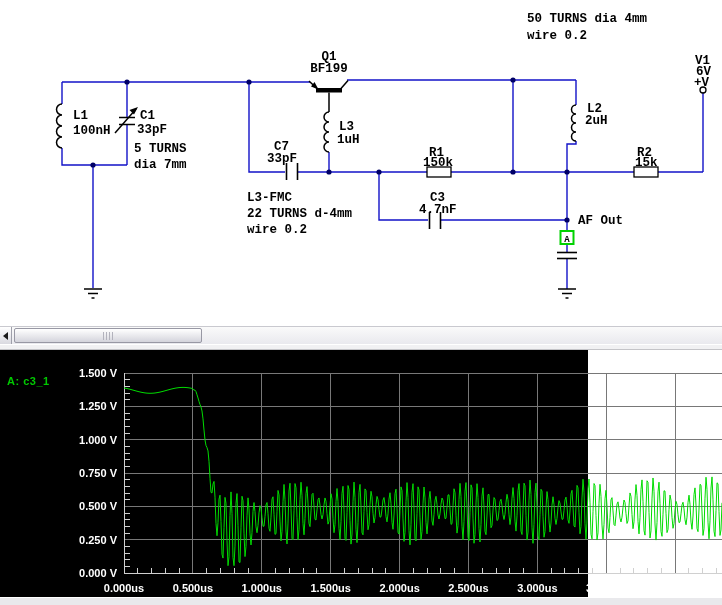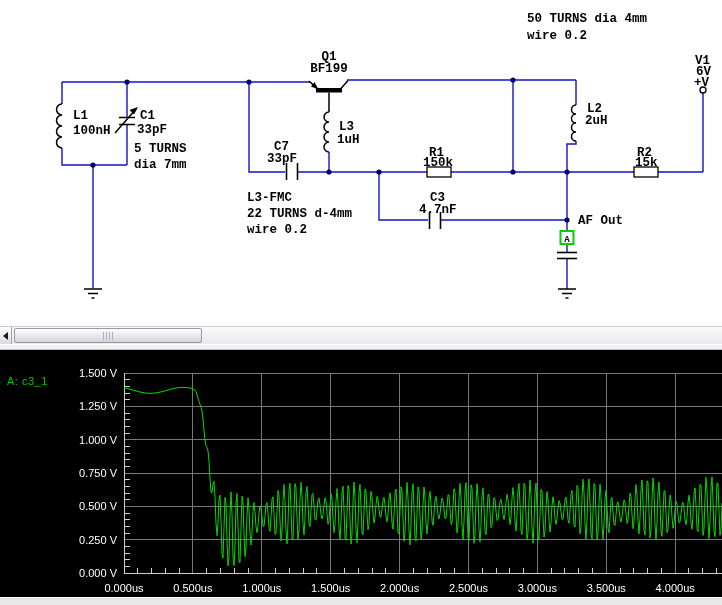--- a/index.html
+++ b/index.html
@@ -19,21 +19,21 @@
            border-right:5px solid #1a1a1a;}
   #hscroll .sb-thumb{position:absolute;left:14px;top:1px;width:188px;height:15px;border-radius:2px;
            background:linear-gradient(#ffffff,#d4d4dc);border:1px solid #9898a4;box-sizing:border-box;
            display:flex;align-items:center;justify-content:center;}
   #hscroll .sb-grip{width:11px;height:8px;
            background:repeating-linear-gradient(90deg,#b2b2bc 0 1px,rgba(0,0,0,0) 1px 3px);}
   
   #gap-strip{position:absolute;left:0;top:344px;width:722px;height:6px;background:#f1f1f3;
            border-top:1px solid #ffffff;border-bottom:1px solid #c4c4c8;box-sizing:border-box;}
   
-  #scope-panel{position:absolute;left:0;top:350px;width:722px;height:247px;background:#000;}
+  #scope-panel{position:absolute;left:0;top:350px;width:588px;height:247px;background:#000;font-weight:bold;}
   #trace-label{position:absolute;left:7px;top:25px;font-size:11px;color:#00c800;letter-spacing:0.5px;}
   #scope-svg{position:absolute;left:0;top:0;}
   #scope-svg text{font-family:"Liberation Sans","DejaVu Sans",sans-serif;font-size:11px;fill:#ffffff;}
   
   #bottom-strip{position:absolute;left:0;top:597px;width:722px;height:8px;background:#e9e9ec;
            border-top:1px solid #ffffff;box-sizing:border-box;}
 </style>
 </head>
 <body>
 

